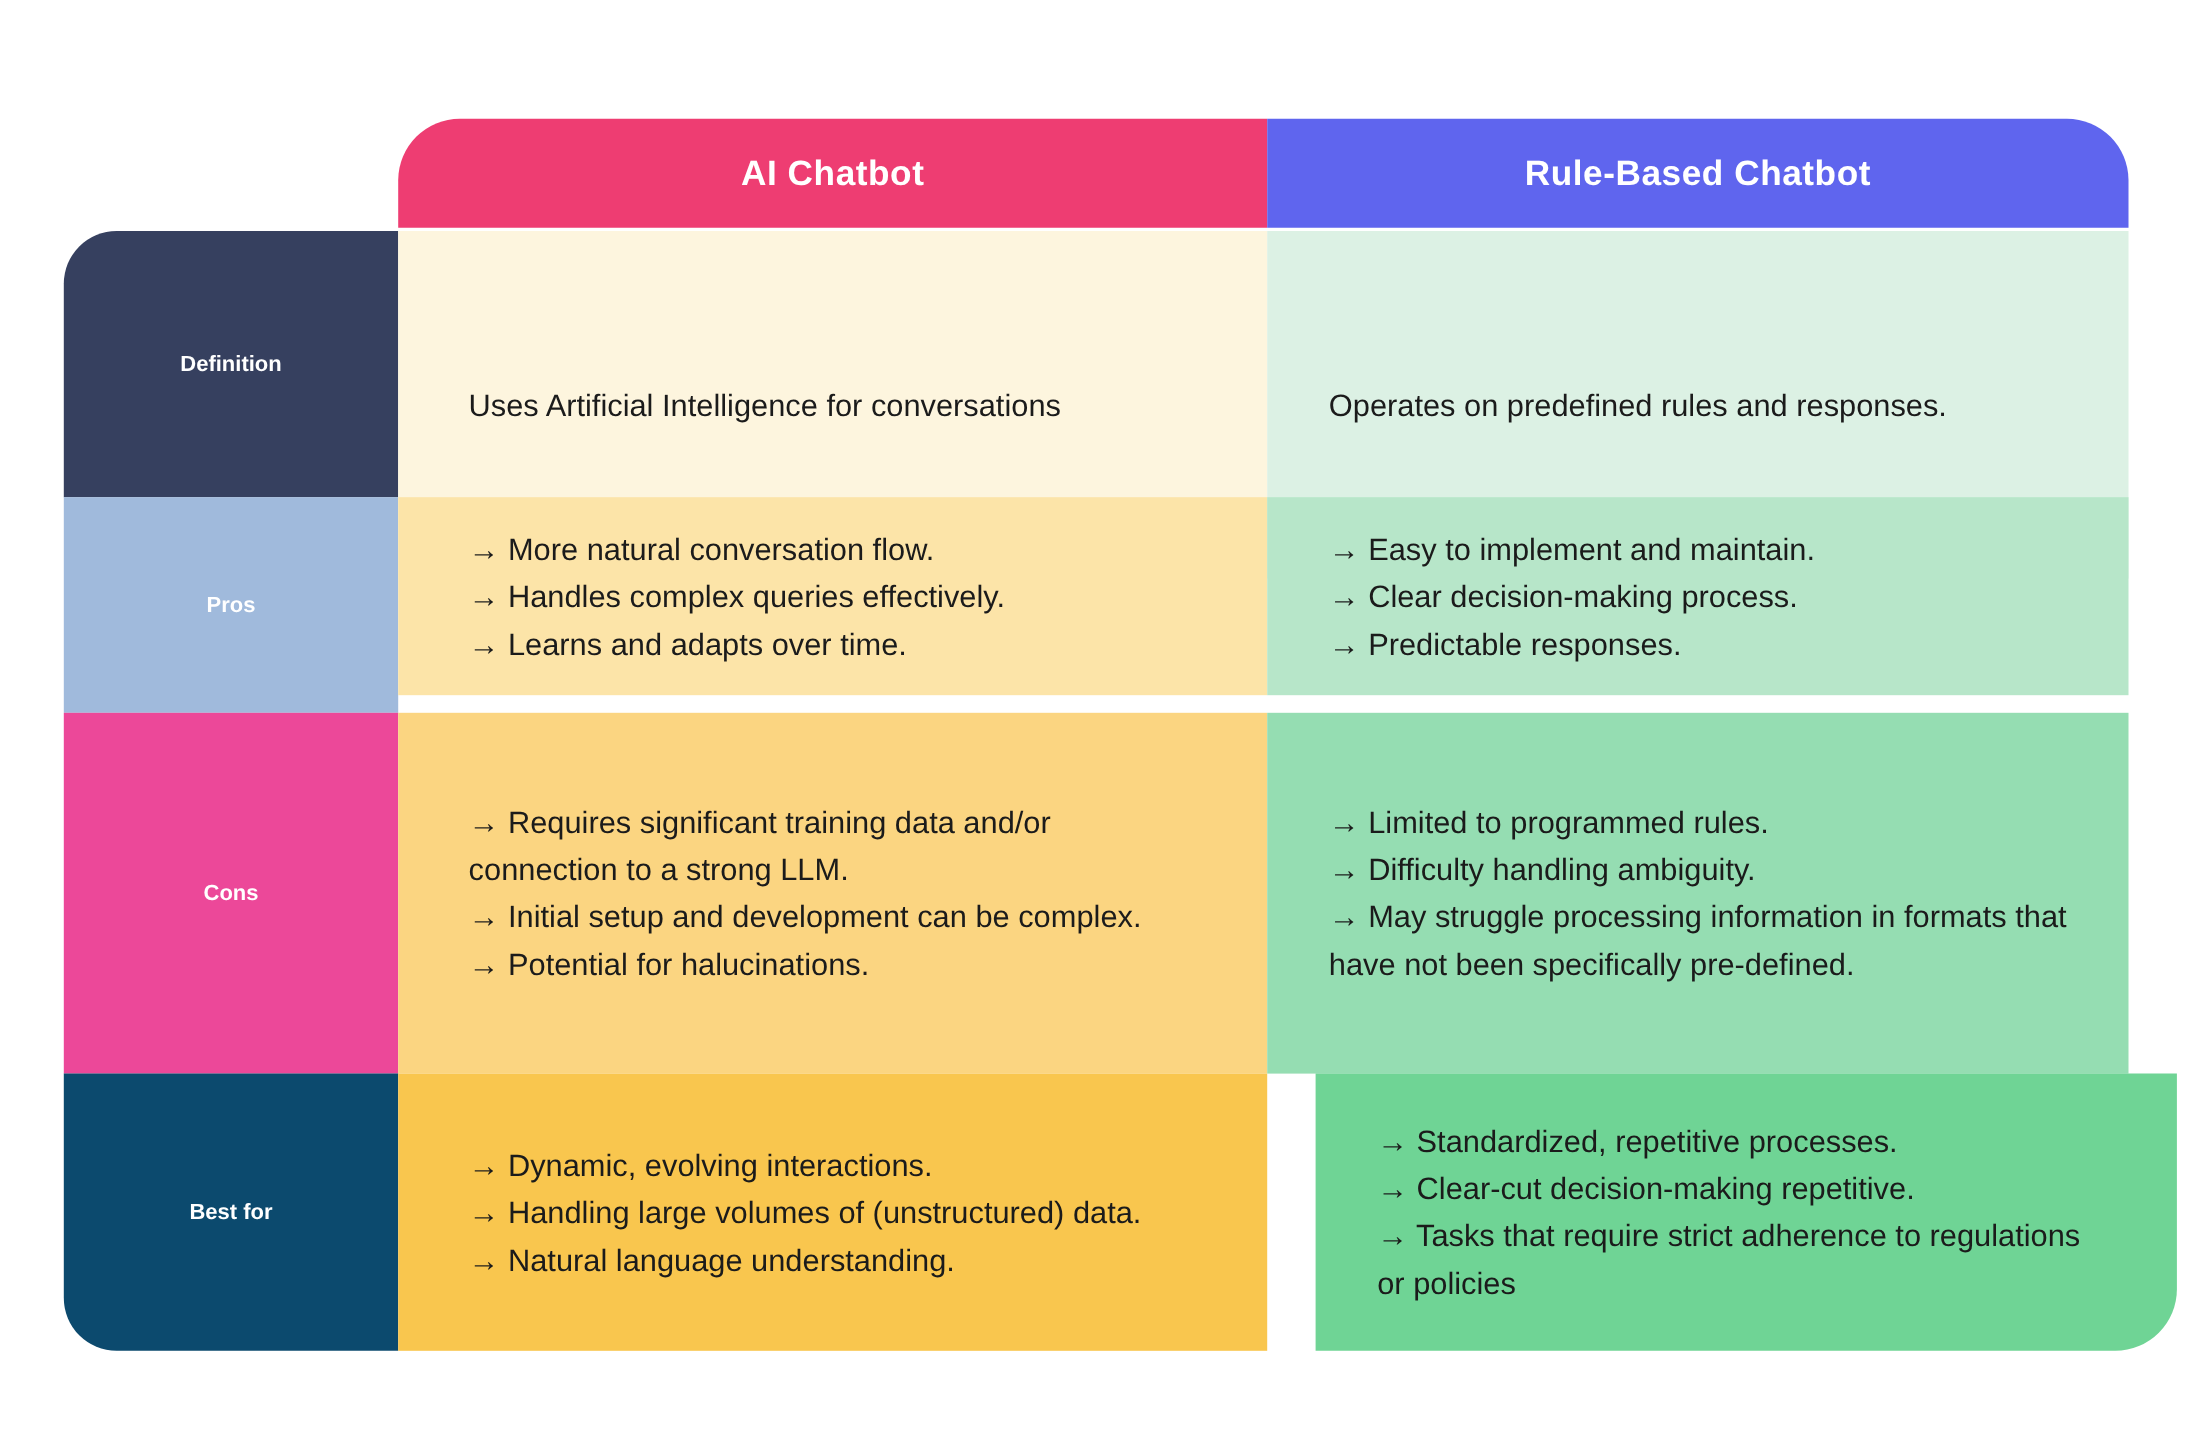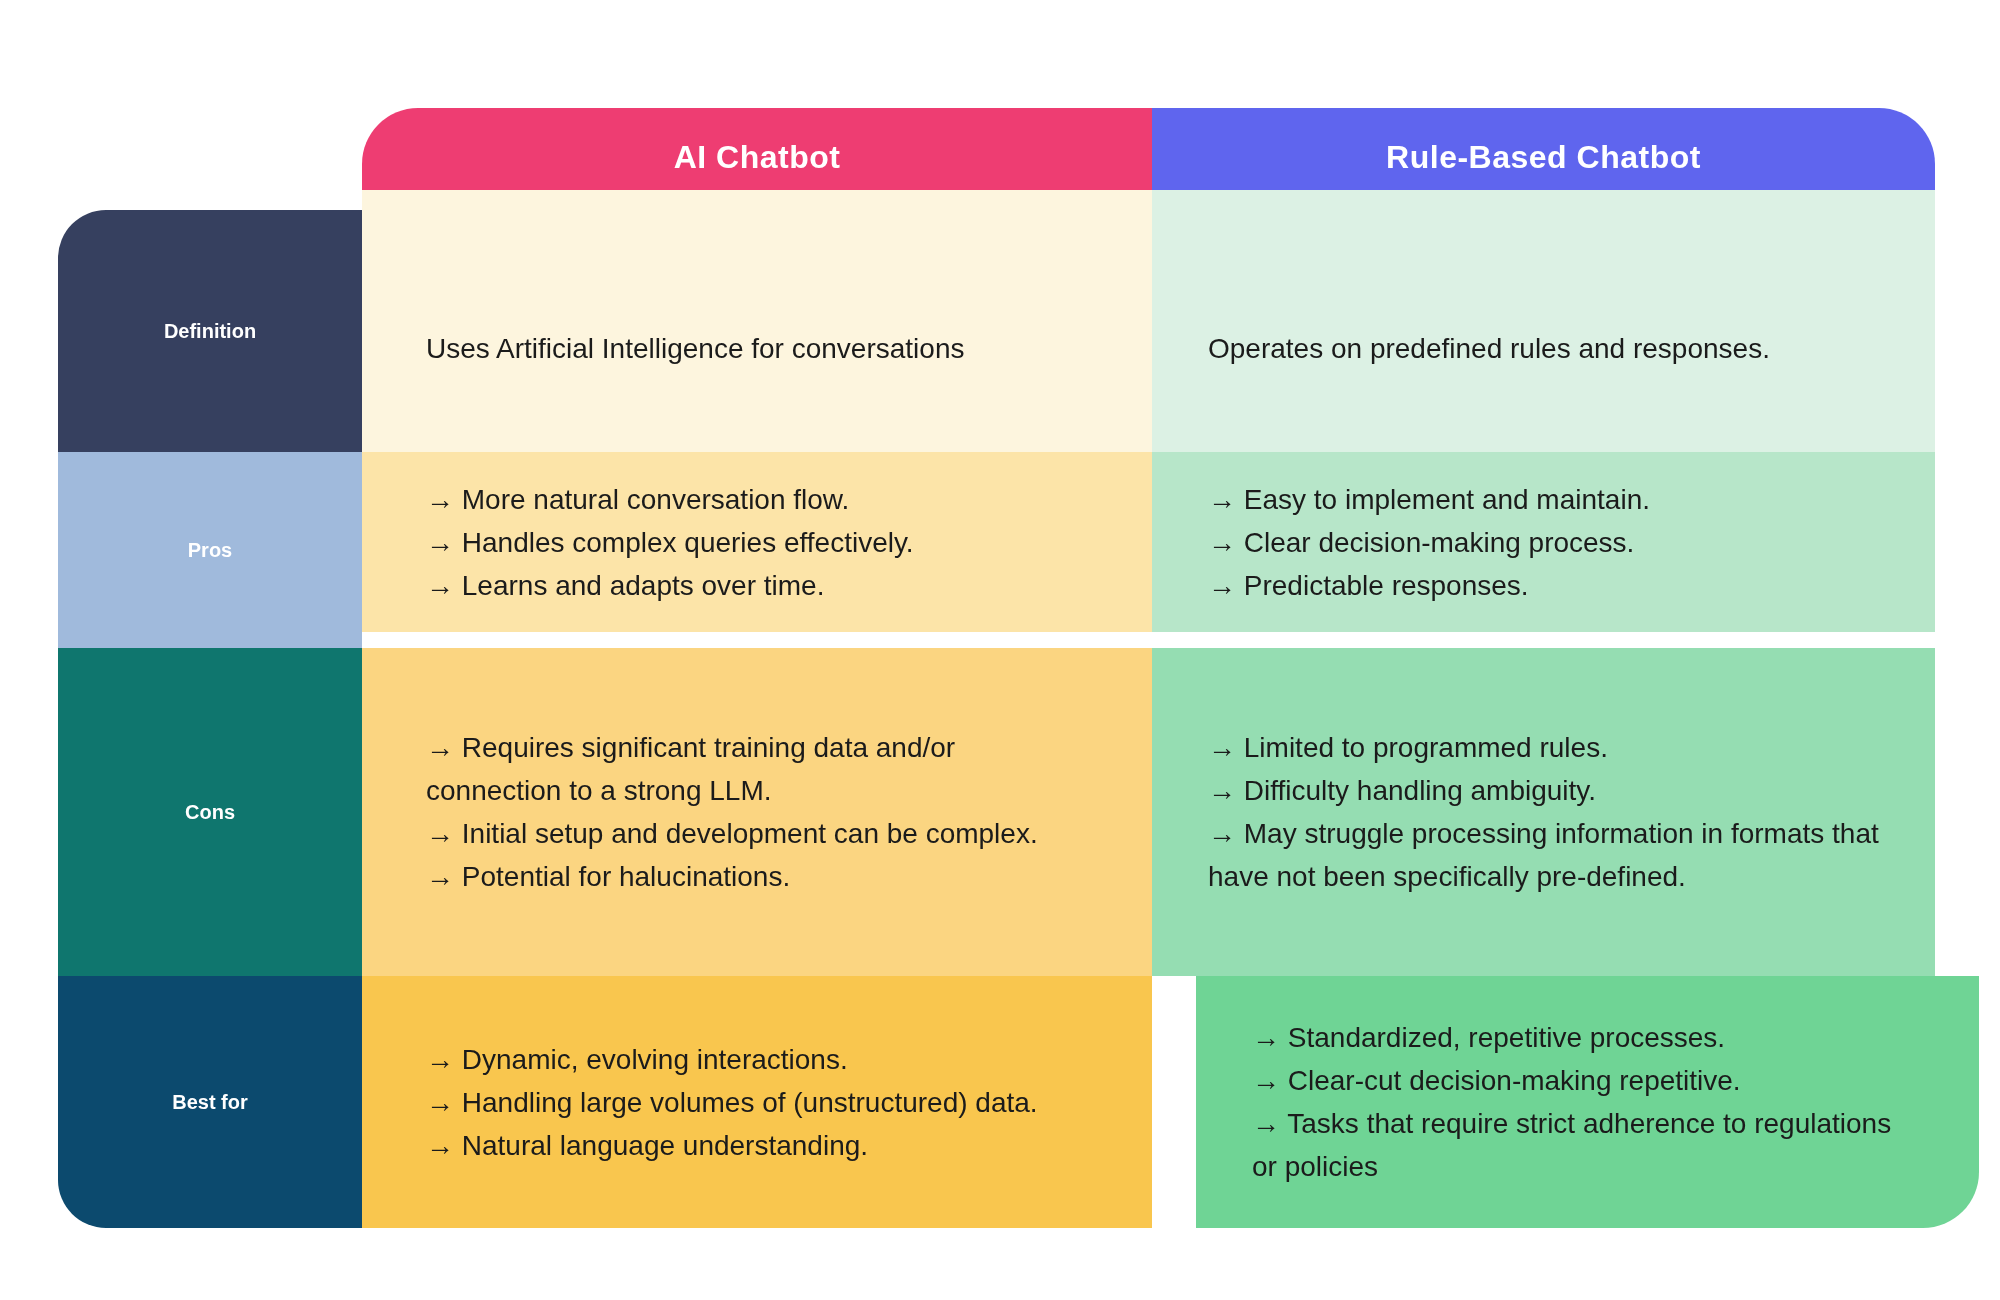--- a/index.html
+++ b/index.html
@@ -40,39 +40,39 @@
   .rl-2{top:648px;height:328px;}
   .rl-3{top:976px;height:252px;border-bottom-left-radius:48px;}
   
   .content{
     color:#1b1b1b;
     font-size:28px;
     line-height:43px;
   }
   .col-ai{left:362px;width:790px;padding:10px 70px 10px 64px;}
   .col-rule{left:1152px;width:783px;padding:10px 56px 10px 56px;}
-  .r-0{top:190px;height:316px;align-items:center;}
+  .r-0{top:210px;height:316px;align-items:center;}
   .r-1{top:452px;height:180px;}
   .r-2{top:648px;height:328px;}
   .r-3{top:976px;height:252px;}
   .br-corner{border-bottom-right-radius:56px;margin-left:44px;}
   .items{width:100%;}
   .item{margin:0;}
 </style>
 </head>
 <body>
 
 <div class="stage">
 
   <div class="cell hdr hdr-ai" style="background-color: rgb(238, 61, 114);">AI Chatbot</div>
   <div class="cell hdr hdr-rule" style="background-color: rgb(95, 101, 238);">Rule-Based Chatbot</div>
 
   <div class="cell rowlabel rl-0" style="background-color: rgb(54, 64, 95);">Definition</div>
   <div class="cell rowlabel rl-1" style="background-color: rgb(160, 186, 220);">Pros</div>
-  <div class="cell rowlabel rl-2" style="background-color: #0f766e;">Cons</div>
+  <div class="cell rowlabel rl-2" style="background-color: #ec4899;">Cons</div>
   <div class="cell rowlabel rl-3" style="background-color: #0c4a6e;">Best for</div>
 
   <div class="cell content col-ai r-0" style="background-color: rgb(253, 245, 222);">
     <div class="items">
       <div class="item">Uses Artificial Intelligence for conversations</div>
     </div>
   </div>
   <div class="cell content col-rule r-0" style="background-color: rgb(220, 241, 228);">
     <div class="items">
       <div class="item">Operates on predefined rules and responses.</div>

